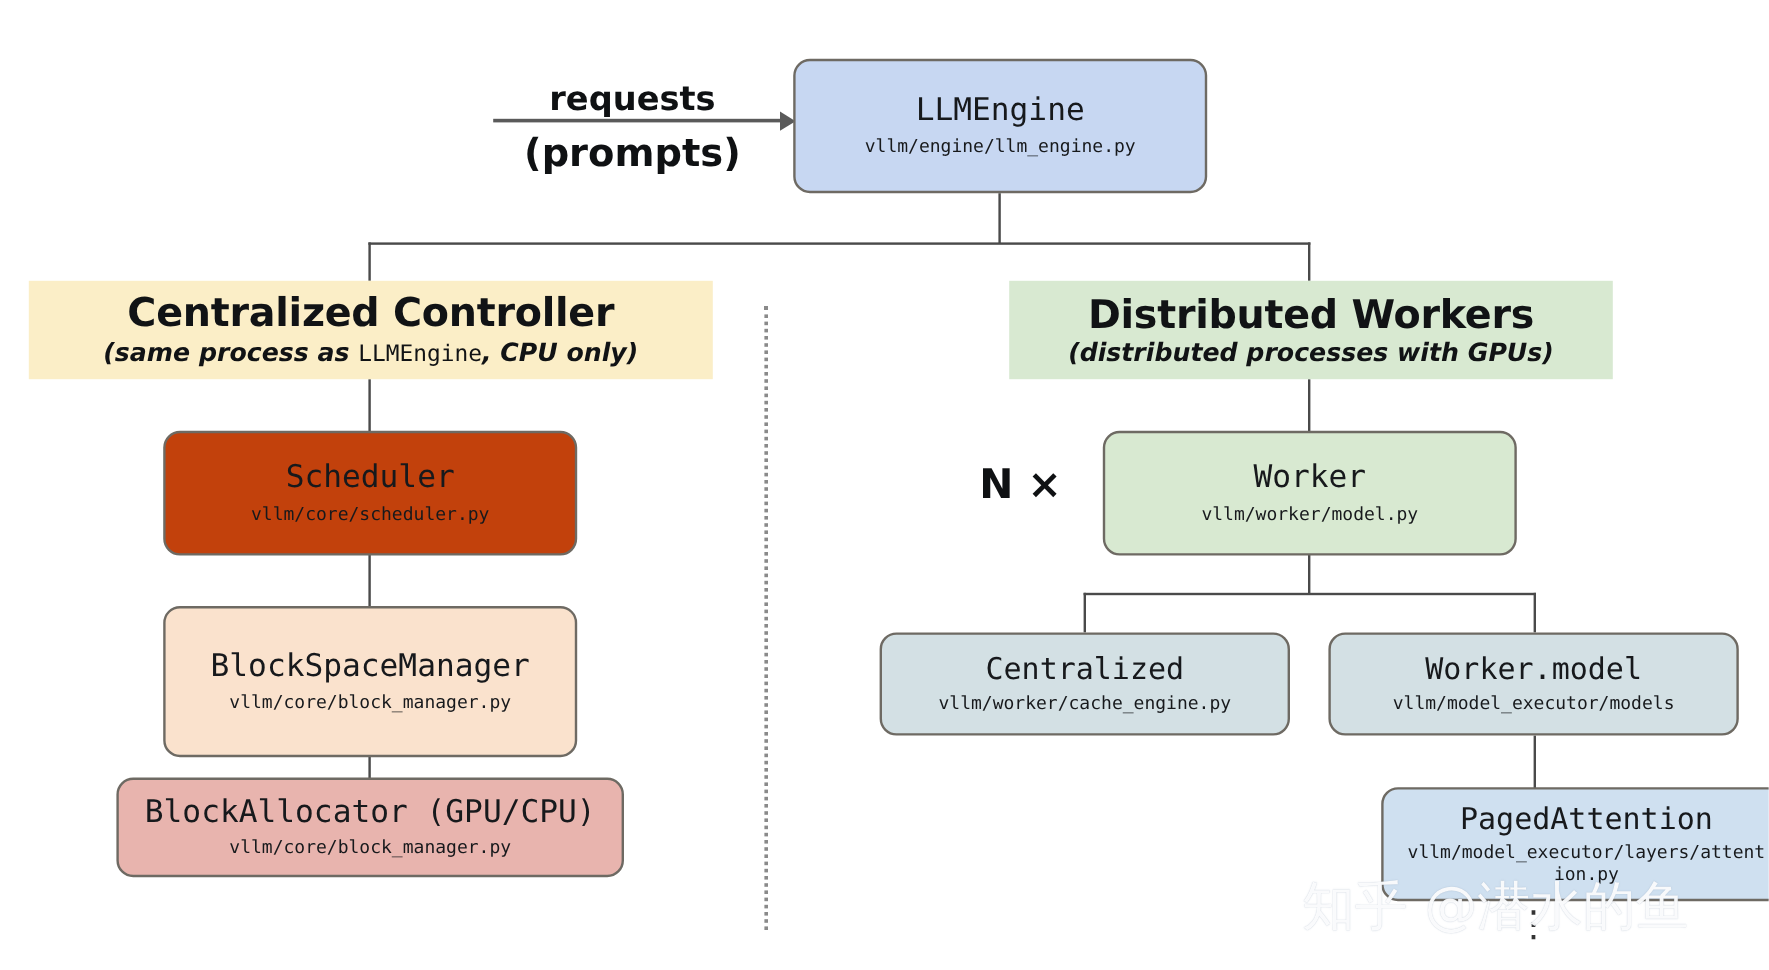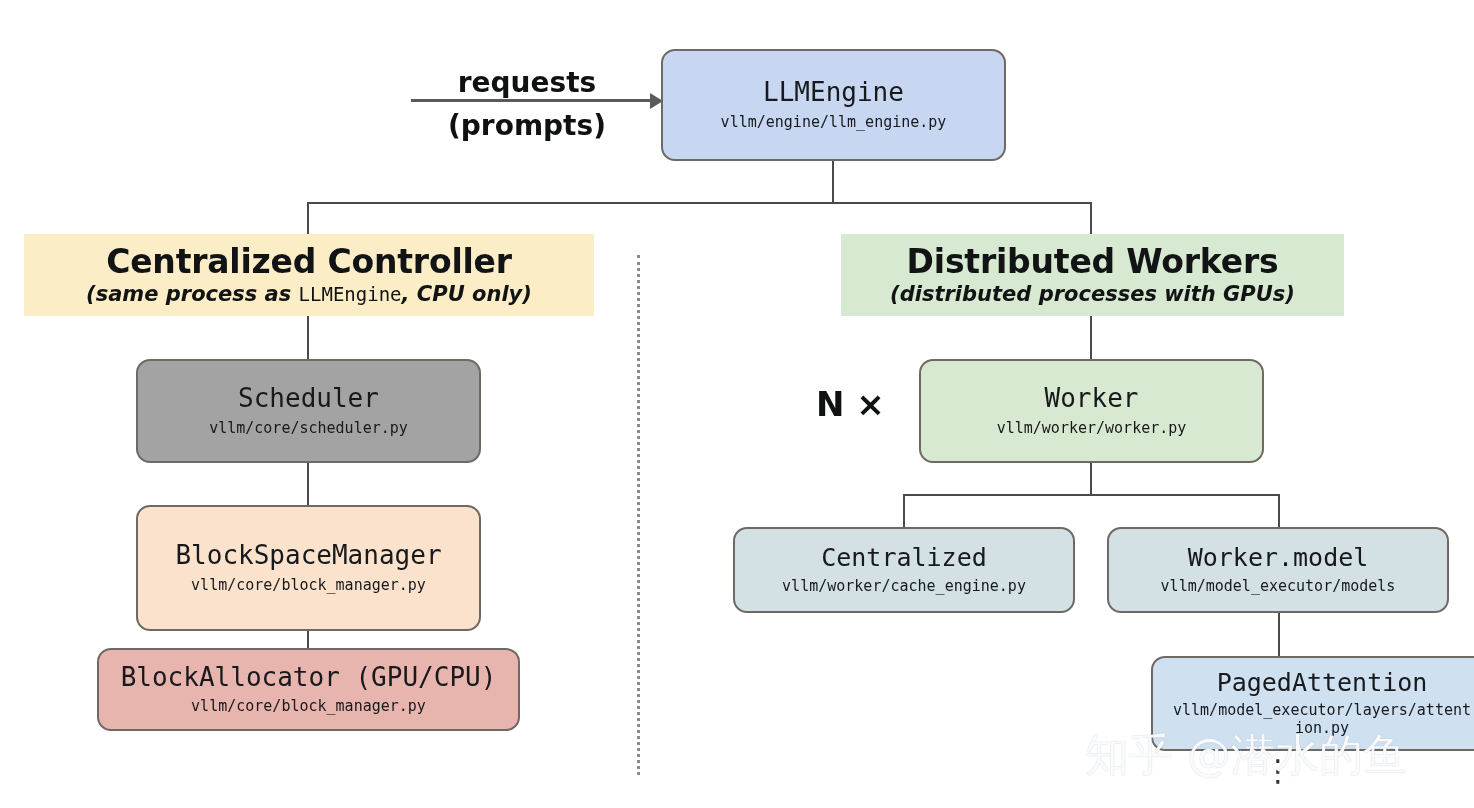--- a/index.html
+++ b/index.html
@@ -157,21 +157,21 @@
   }
 </style>
 </head>
 <body>
 
 <div id="canvas">
 
   <div class="arrow-line" style="left:411px; top:99px; width:242px;"></div>
   <div class="arrow-head" style="left:650px; top:93px;"></div>
   <div class="free-text" style="left:412px; top:67px; width:230px; font-size:28px;">requests</div>
-  <div class="free-text" style="left:412px; top:110px; width:230px; font-size:28px;">(prompts)</div>
+  <div class="free-text" style="left:412px; top:110px; width:230px; font-size:32px;">(prompts)</div>
 
   <div class="node" style="left:661px; top:49px; width:345px; height:112px; background:#c7d7f2;">
     <div class="title" style="font-size:26px;">LLMEngine</div>
     <div class="path" style="font-size:15px; margin-top:8px;">vllm/engine/llm_engine.py</div>
   </div>
 
   <div class="line-v" style="left:832px; top:161px; height:42px;"></div>
   <div class="line-h" style="left:307px; top:202px; width:785px;"></div>
   <div class="line-v" style="left:307px; top:202px; height:32px;"></div>
   <div class="line-v" style="left:1090px; top:202px; height:32px;"></div>
@@ -187,21 +187,21 @@
 
   <div class="banner" style="left:841px; top:234px; width:503px; height:82px; background:#d8e9d1;">
     <div class="banner-title">Distributed Workers</div>
     <div class="banner-sub">(distributed processes with GPUs)</div>
   </div>
 
   <div class="line-v" style="left:307px; top:316px; height:44px;"></div>
   <div class="line-v" style="left:307px; top:462px; height:44px;"></div>
   <div class="line-v" style="left:307px; top:604px; height:45px;"></div>
 
-  <div class="node" style="left:136px; top:359px; width:345px; height:104px; background:#a3a3a3;">
+  <div class="node" style="left:136px; top:359px; width:345px; height:104px; background:#c2410c;">
     <div class="title" style="font-size:26px;">Scheduler</div>
     <div class="path" style="font-size:15px; margin-top:8px;">vllm/core/scheduler.py</div>
   </div>
 
   <div class="node" style="left:136px; top:505px; width:345px; height:126px; background:#fae2cd;">
     <div class="title" style="font-size:26px;">BlockSpaceManager</div>
     <div class="path" style="font-size:15px; margin-top:8px;">vllm/core/block_manager.py</div>
   </div>
 
   <div class="node" style="left:97px; top:648px; width:423px; height:83px; background:#e8b4ae;">
@@ -213,21 +213,21 @@
   <div class="line-v" style="left:1090px; top:462px; height:33px;"></div>
   <div class="line-h" style="left:903px; top:494px; width:377px;"></div>
   <div class="line-v" style="left:903px; top:494px; height:33px;"></div>
   <div class="line-v" style="left:1278px; top:494px; height:33px;"></div>
   <div class="line-v" style="left:1278px; top:613px; height:44px;"></div>
 
   <div class="nmul" style="left:816px; top:384px;">N ×</div>
 
   <div class="node" style="left:919px; top:359px; width:345px; height:104px; background:#d8e9d1;">
     <div class="title" style="font-size:26px;">Worker</div>
-    <div class="path" style="font-size:15px; margin-top:8px;">vllm/worker/worker.py</div>
+    <div class="path" style="font-size:15px; margin-top:8px;">vllm/worker/model.py</div>
   </div>
 
   <div class="node" style="left:733px; top:527px; width:342px; height:86px; background:#d3e0e4;">
     <div class="title" style="font-size:25px;">Centralized</div>
     <div class="path" style="font-size:15px; margin-top:7px;">vllm/worker/cache_engine.py</div>
   </div>
 
   <div class="node" style="left:1107px; top:527px; width:342px; height:86px; background:#d3e0e4;">
     <div class="title" style="font-size:25px;">Worker.model</div>
     <div class="path" style="font-size:15px; margin-top:7px;">vllm/model_executor/models</div>

